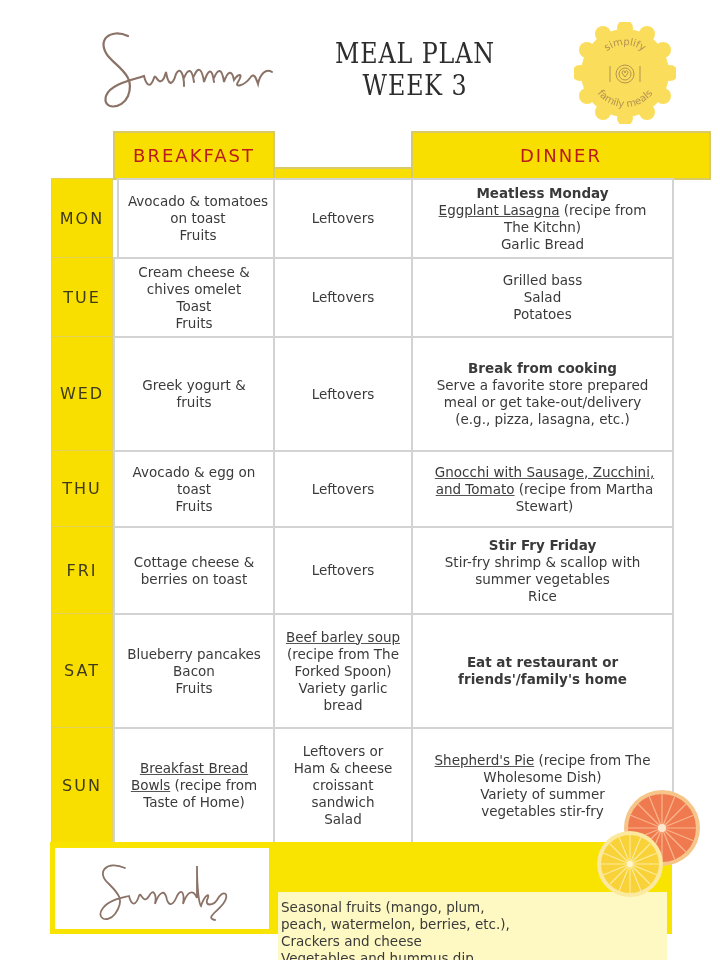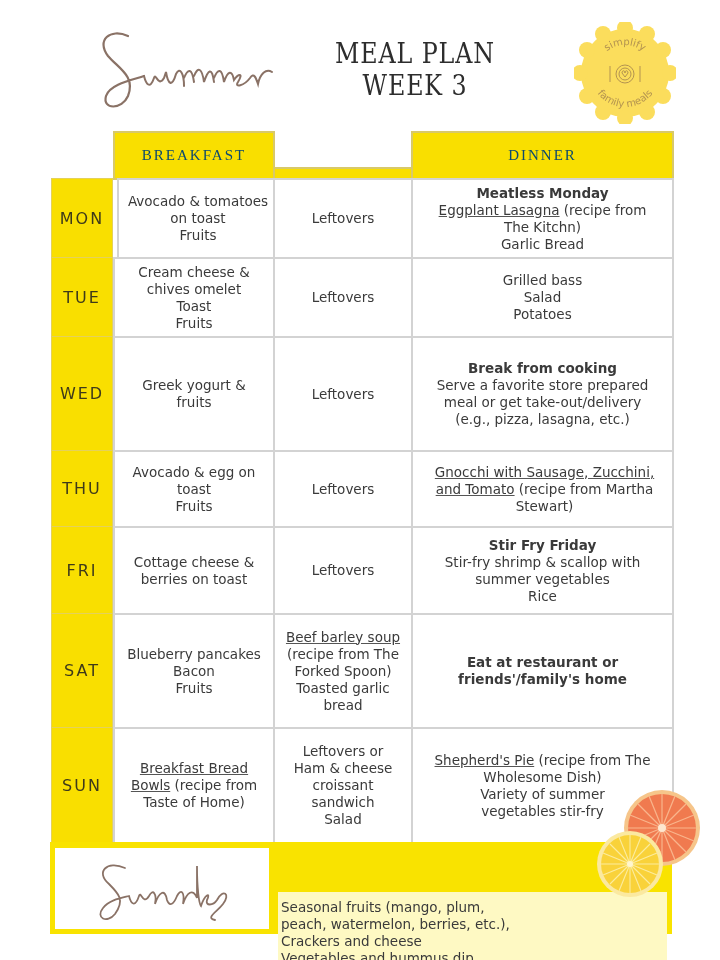--- a/index.html
+++ b/index.html
@@ -23,21 +23,21 @@
   .grid { position: absolute; left: 0; top: 0; }
   .cell {
     position: absolute; background: #fff; border: 2px solid #d3d3d3;
     display: flex; flex-direction: column; align-items: center; justify-content: center;
     text-align: center; font-size: 13.5px; line-height: 17px; color: #3a3a3a;
     padding: 0 4px;
   }
   .head-cell {
     position: absolute; background: #f9df00; border: 2px solid #d8c96a;
     display: flex; align-items: center; justify-content: center;
-    font-size: 15px; letter-spacing: 2px; color: #0c4a6e; font-family: Liberation Serif, serif;
+    font-size: 18px; letter-spacing: 2px; color: #b91c1c;
   }
   .day-cell {
     position: absolute; background: #f9df00; border: 1px solid #e4d15a;
     display: flex; align-items: center; justify-content: center;
     font-size: 16px; letter-spacing: 2px; color: #3e3a1a;
   }
   .line { display: block; }
   .bold { font-weight: bold; }
   .link { text-decoration: underline; text-decoration-color: #555; }
 
@@ -101,21 +101,21 @@
       <line x1="36" y1="44" x2="36" y2="60"></line>
         <line x1="66" y1="44" x2="66" y2="60"></line>
       <path d="M48 51 C 48 48, 51 48, 51 51 C 51 48, 54 48, 54 51 L 51 55 Z"></path>
     </g>
   </svg>
 </div>
 
 <div class="grid" id="grid">
     <div class="head-cell" style="left: 113px; top: 131px; width: 162px; height: 49px;">BREAKFAST</div>
     <div class="head-cell" style="left: 273px; top: 131px; width: 140px; height: 49px; margin-top: 36px;">LUNCH</div>
-    <div class="head-cell" style="left: 411px; top: 131px; width: 263px; height: 49px;">DINNER</div>
+    <div class="head-cell" style="left: 411px; top: 131px; width: 300px; height: 49px;">DINNER</div>
     <div class="day-cell" style="left: 51px; top: 178px; width: 62px; height: 80px;">MON</div>
     <div class="cell" style="left: 117px; top: 178px; width: 162px; height: 81px;">
       <span class="line"><span>Avocado &amp; tomatoes</span></span>
       <span class="line"><span>on toast</span></span>
       <span class="line"><span>Fruits</span></span>
     </div>
     <div class="cell" style="left: 273px; top: 178px; width: 140px; height: 81px;">
       <span class="line"><span>Leftovers</span></span>
     </div>
     <div class="cell" style="left: 411px; top: 178px; width: 263px; height: 81px;">
@@ -184,21 +184,21 @@
     <div class="day-cell" style="left: 51px; top: 613px; width: 62px; height: 115px;">SAT</div>
     <div class="cell" style="left: 113px; top: 613px; width: 162px; height: 116px;">
       <span class="line"><span>Blueberry pancakes</span></span>
       <span class="line"><span>Bacon</span></span>
       <span class="line"><span>Fruits</span></span>
     </div>
     <div class="cell" style="left: 273px; top: 613px; width: 140px; height: 116px;">
       <span class="line"><a class="link">Beef barley soup</a></span>
       <span class="line"><span>(recipe from The</span></span>
       <span class="line"><span>Forked Spoon)</span></span>
-      <span class="line"><span>Toasted garlic</span></span>
+      <span class="line"><span>Variety garlic</span></span>
       <span class="line"><span>bread</span></span>
     </div>
     <div class="cell" style="left: 411px; top: 613px; width: 263px; height: 116px;">
       <span class="line bold"><span>Eat at restaurant or</span></span>
       <span class="line bold"><span>friends'/family's home</span></span>
     </div>
     <div class="day-cell" style="left: 51px; top: 727px; width: 62px; height: 116px;">SUN</div>
     <div class="cell" style="left: 113px; top: 727px; width: 162px; height: 117px;">
       <span class="line"><a class="link">Breakfast Bread</a></span>
       <span class="line"><a class="link">Bowls</a><span> (recipe from</span></span>

